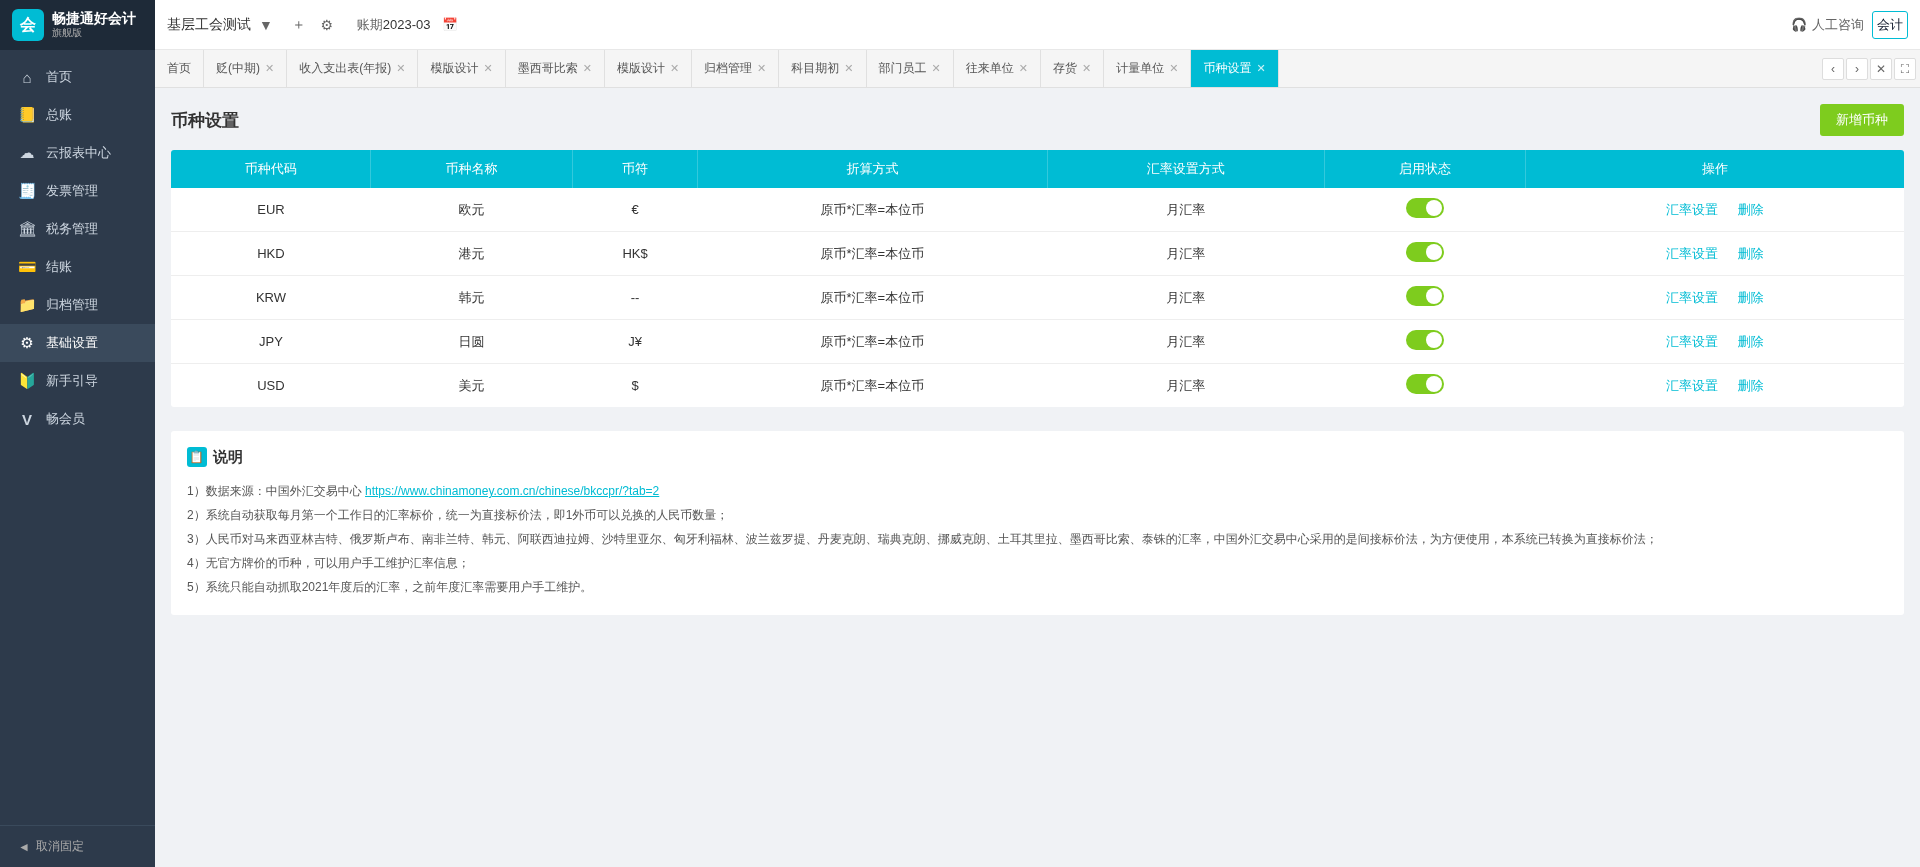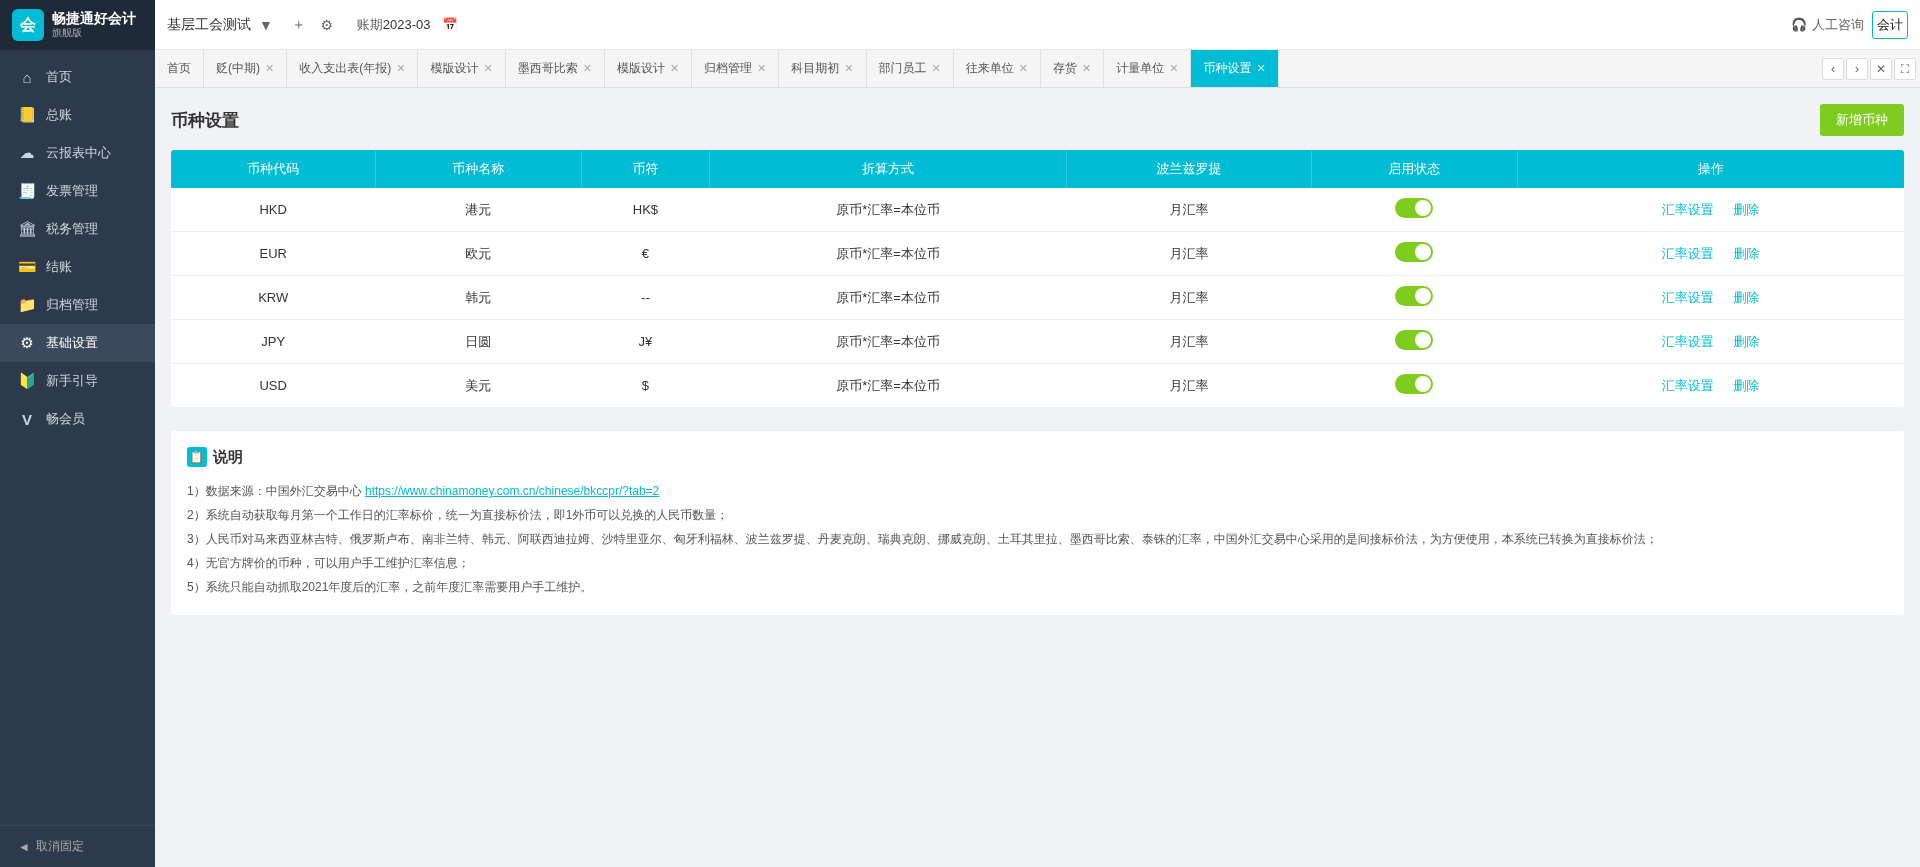--- a/index.html
+++ b/index.html
@@ -423,48 +423,48 @@
       <button class="btn-new">新增币种</button>
     </div>
 
     <table class="data-table">
       <thead>
         <tr>
           <th>币种代码</th>
           <th>币种名称</th>
           <th>币符</th>
           <th>折算方式</th>
-          <th>波兰兹罗提</th>
+          <th>汇率设置方式</th>
           <th>启用状态</th>
           <th>操作</th>
         </tr>
       </thead>
       <tbody id="table-body">
       <tr>
-      <td>HKD</td>
-      <td>港元</td>
-      <td>HK$</td>
+      <td>EUR</td>
+      <td>欧元</td>
+      <td>€</td>
       <td>原币*汇率=本位币</td>
       <td>月汇率</td>
       <td>
         <div class="toggle">
           <div class="toggle-track">
             <div class="toggle-thumb"></div>
           </div>
         </div>
       </td>
       <td>
         <span class="action-link">汇率设置</span>
         <span class="action-link">删除</span>
       </td>
     </tr>
           <tr>
-      <td>EUR</td>
-      <td>欧元</td>
-      <td>€</td>
+      <td>HKD</td>
+      <td>港元</td>
+      <td>HK$</td>
       <td>原币*汇率=本位币</td>
       <td>月汇率</td>
       <td>
         <div class="toggle">
           <div class="toggle-track">
             <div class="toggle-thumb"></div>
           </div>
         </div>
       </td>
       <td>

